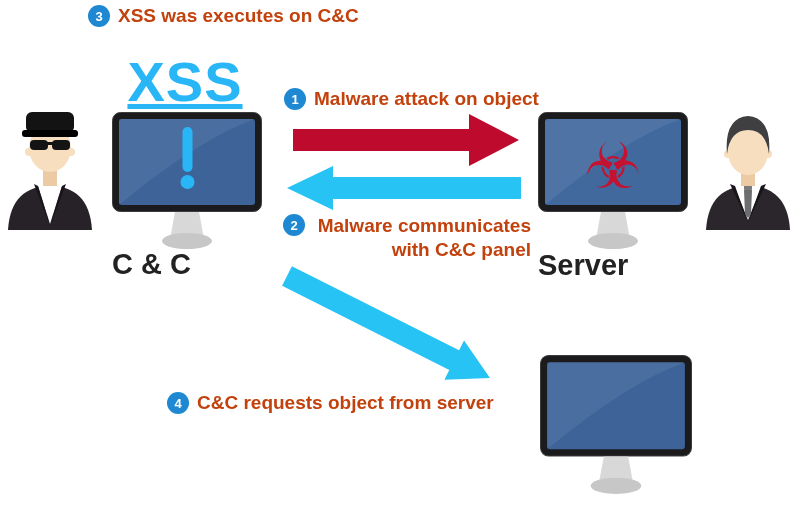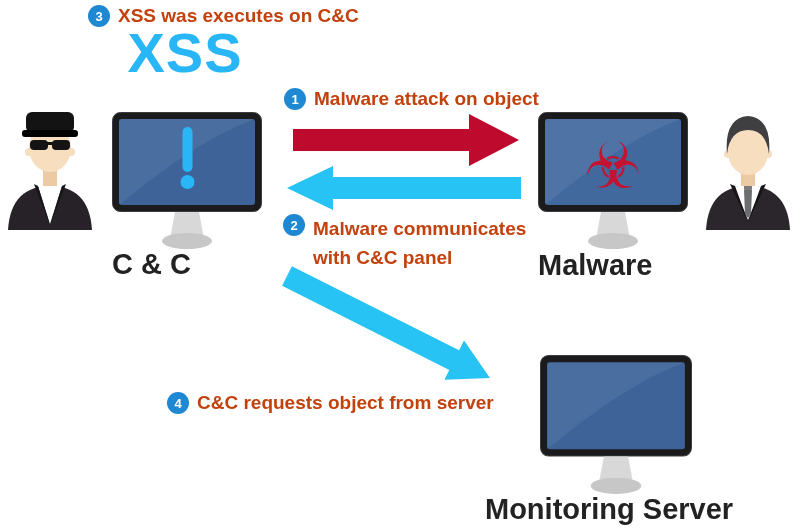--- a/index.html
+++ b/index.html
@@ -25,21 +25,21 @@
 </head>
 <body>
 
 <div id="stage">
 
   <div class="abs step-row" style="left:88px;top:5px;">
     <div class="badge">3</div>
     <div class="step-text">XSS was executes on C&amp;C</div>
   </div>
 
-  <div class="abs xss-title" style="left:110px;top:25px;">XSS</div>
+  <div class="abs xss-title" style="left:110px;top:54px;text-decoration:underline;">XSS</div>
 
   <svg class="abs" style="left:4px;top:102px;" width="92" height="128" viewBox="0 0 92 128">
     <path d="M4,128 C6,96 22,85 46,83 C70,85 86,96 88,128 Z" fill="#262228"></path>
     <polygon points="34,84 58,84 46,122" fill="#ffffff"></polygon>
     <path d="M30,82 L46,124 L34,84 Z" fill="#18141a"></path>
     <path d="M62,82 L46,124 L58,84 Z" fill="#18141a"></path>
     <rect x="39" y="66" width="14" height="18" fill="#eccaa4"></rect>
     <circle cx="25" cy="50" r="4" fill="#f6debe"></circle>
     <circle cx="67" cy="50" r="4" fill="#f6debe"></circle>
     <ellipse cx="46" cy="46" rx="21" ry="24" fill="#f6debe"></ellipse>
@@ -74,33 +74,33 @@
   <svg class="abs" style="left:291px;top:114px;" width="230" height="52" viewBox="0 0 230 52">
     <polygon points="2,15 178,15 178,0 228,26 178,52 178,37 2,37" fill="#be0a2c"></polygon>
   </svg>
 
   <svg class="abs" style="left:287px;top:166px;" width="236" height="44" viewBox="0 0 236 44">
     <polygon points="46,0 0,22 46,44 46,33 234,33 234,11 46,11" fill="#27c3f4"></polygon>
   </svg>
 
   <div class="abs step-row" style="left:283px;top:214px;">
     <div class="badge">2</div>
-    <div class="step-text" style="width:218px;line-height:29px;">Malware communicates with C&amp;C panel</div>
+    <div class="step-text" style="width:218px;line-height:24px;text-align:right;">Malware communicates with C&amp;C panel</div>
   </div>
 
   <svg class="abs" style="left:538px;top:112px;" width="150" height="140" viewBox="0 0 150 140">
     <rect x="0.5" y="0.5" width="149" height="99" rx="8" fill="#1b1b1d" stroke="#3c3c3e"></rect>
     <rect x="7" y="7" width="136" height="86" rx="3" fill="#41699e"></rect>
     <path d="M7,7 H143 Q85,28 7,93 Z" fill="#ffffff" opacity="0.07"></path>
     <text x="75" y="54" text-anchor="middle" dominant-baseline="central" font-family="'DejaVu Sans',sans-serif" font-size="64" fill="#c41230">☣</text>
     <path d="M63,100 H87 L92,127 H58 Z" fill="#d8d8d8"></path>
     <ellipse cx="75" cy="129" rx="25" ry="8" fill="#c7c7c7"></ellipse>
   </svg>
 
-  <div class="abs node-label" style="left:538px;top:250px;width:150px;">Malware</div>
+  <div class="abs node-label" style="left:538px;top:250px;width:150px;">Server</div>
 
   <svg class="abs" style="left:702px;top:102px;" width="92" height="128" viewBox="0 0 92 128">
     <path d="M4,128 C6,96 22,85 46,83 C70,85 86,96 88,128 Z" fill="#2a262b"></path>
     <polygon points="32,84 60,84 46,118" fill="#ffffff"></polygon>
     <path d="M28,82 L46,120 L33,84 Z" fill="#18141a"></path>
     <path d="M64,82 L46,120 L59,84 Z" fill="#18141a"></path>
     <g>
       <rect x="42" y="82" width="8" height="6" rx="1" fill="#7a7a7d"></rect>
       <polygon points="42,88 50,88 49,112 46,116 43,112" fill="#6d6d70"></polygon>
     </g>
@@ -121,15 +121,14 @@
   </div>
 
   <svg class="abs" style="left:540px;top:355px;" width="152" height="142" viewBox="0 0 150 140">
     <rect x="0.5" y="0.5" width="149" height="99" rx="8" fill="#1b1b1d" stroke="#3c3c3e"></rect>
     <rect x="7" y="7" width="136" height="86" rx="3" fill="#3d6398"></rect>
     <path d="M7,7 H143 Q85,28 7,93 Z" fill="#ffffff" opacity="0.07"></path>
     <path d="M63,100 H87 L92,127 H58 Z" fill="#d8d8d8"></path>
     <ellipse cx="75" cy="129" rx="25" ry="8" fill="#c7c7c7"></ellipse>
   </svg>
 
-  <div class="abs node-label" style="left:485px;top:494px;width:300px;">Monitoring Server</div>
 
 </div>
 
 </body></html>

